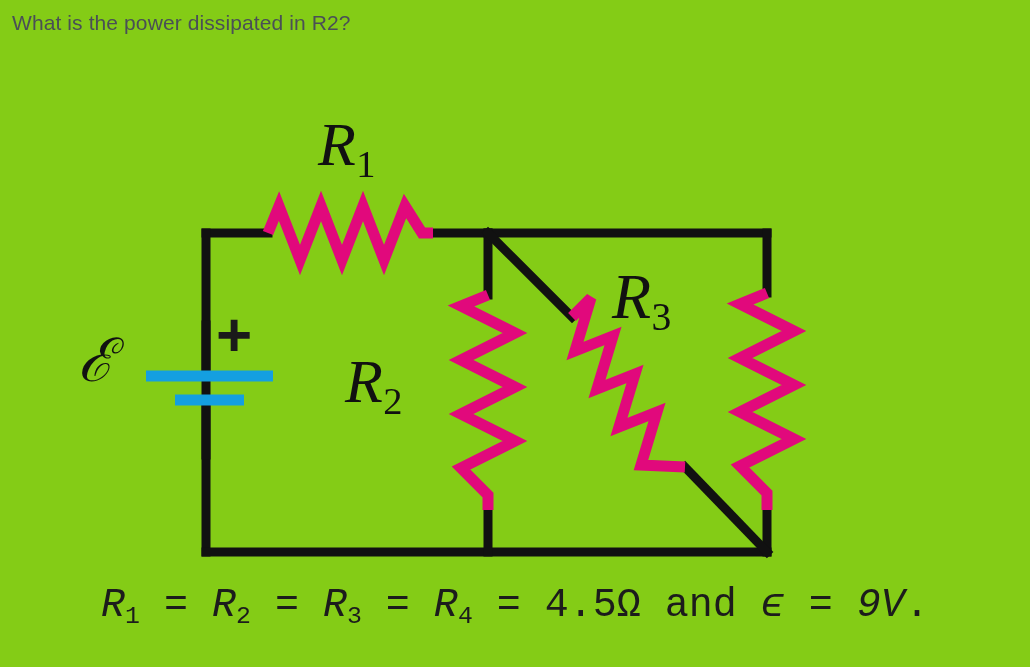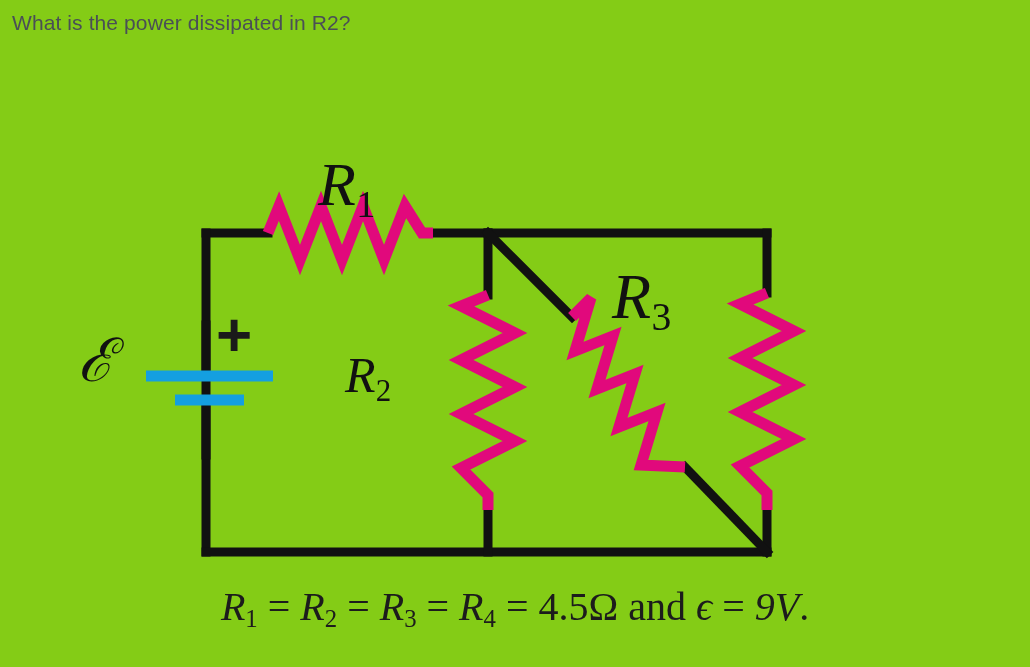--- a/index.html
+++ b/index.html
@@ -53,22 +53,22 @@
   }
   .math-label .sub {
     font-size: 0.62em;
     font-style: normal;
     vertical-align: baseline;
     position: relative;
     top: 0.30em;
     left: 0.01em;
     font-family: "Liberation Serif", "DejaVu Serif", serif;
   }
-  #label-r1 { left: 318px; top: 58px;  font-size: 62px; margin-top: 40px; }
-  #label-r2 { left: 345px; top: 295px; font-size: 50px; text-align: center; }
+  #label-r1 { left: 318px; top: 58px;  font-size: 62px; }
+  #label-r2 { left: 345px; top: 295px; font-size: 62px; text-align: center; }
   #label-r3 { left: 612px; top: 210px; font-size: 64px; }
   #label-r4 { left: 815px; top: 295px; font-size: 62px; }
   #label-emf {
     position: absolute;
     left: 78px;
     top: 275px;
     font-family: "DejaVu Serif", "Liberation Serif", serif;
     font-size: 60px;
     font-style: italic;
     color: #111111;
@@ -83,21 +83,21 @@
     font-weight: 700;
     color: #1a1a1a;
     line-height: 1;
   }
   #caption {
     position: absolute;
     left: 0;
     top: 528px;
     width: 1030px;
     text-align: center;
-    font-family: Liberation Serif, serif;
+    font-family: Liberation Mono, monospace;
     font-size: 40px;
     color: #1c1c1c;
     white-space: nowrap;
   }
   #caption .it { font-style: italic; }
   #caption .sub {
     font-size: 0.62em;
     position: relative;
     top: 0.30em;
     font-style: normal;

